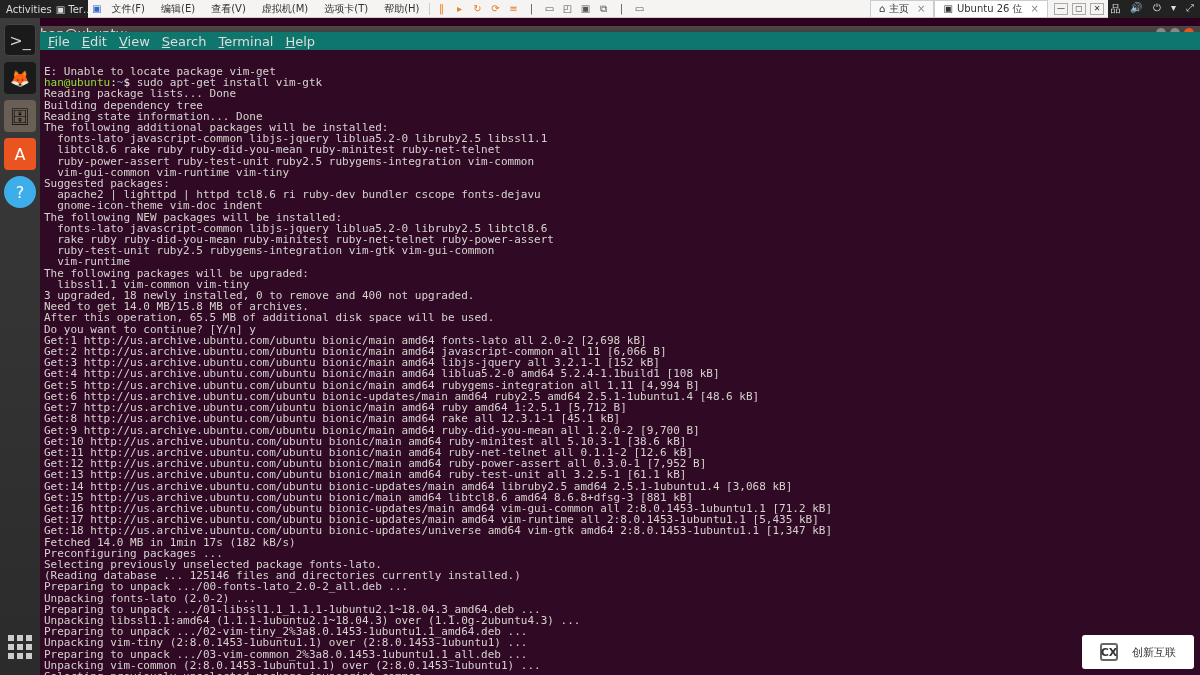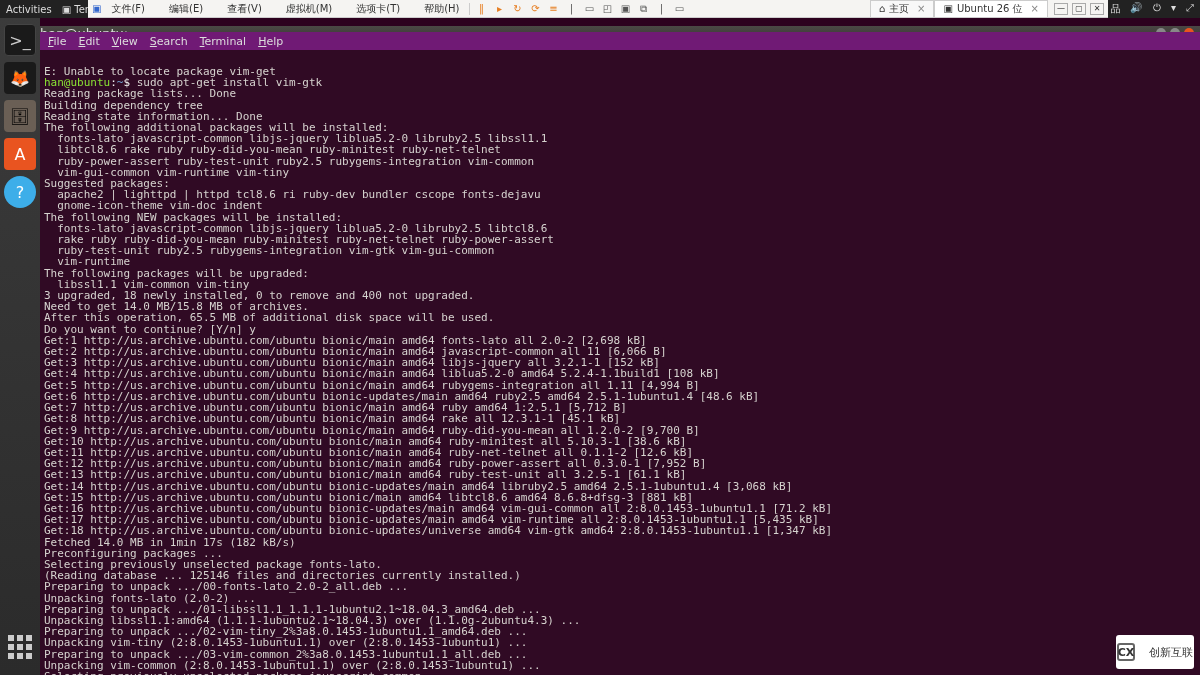--- a/index.html
+++ b/index.html
@@ -14,32 +14,32 @@
   .ubuntu-top {
     position: absolute; top: 0; left: 0; right: 0; height: 18px;
     background: #222;
     color: #ddd;
     font-size: 10px;
     display: flex; align-items: center;
     padding: 0 6px;
     justify-content: space-between;
     z-index: 1;
   }
-  .ubuntu-top .left { display:flex; gap:10px; }
+  .ubuntu-top .left { display:flex; gap:4px; }
   .ubuntu-top .right { display:flex; gap:10px; }
   
   .vm-bar {
     position: absolute; top:0; left:88px; right:92px; height:18px;
     background:#f5f4f2;
     border-bottom:1px solid #ccc;
     display:flex; align-items:center;
     font-size:10px; color:#333;
     z-index:3;
   }
-  .vm-menu { display:flex; gap:24px; padding:0 6px; }
+  .vm-menu { display:flex; gap:16px; padding:0 6px; }
   .vm-icons { display:flex; gap:4px; padding:0 4px; border-left:1px solid #ccc; margin-left:4px;}
   .vm-icons span { width:14px; text-align:center; color:#555;}
   .vm-icons .orange { color:#e67e22; }
   .vm-tabs { display:flex; margin-left:auto; gap:0;}
   .vm-tab {
     border:1px solid #ccc; padding:1px 8px; background:#f8f8f8;
     display:flex; align-items:center; gap:4px;
   }
   .vm-tab.active { background:#fff; }
   .vm-tab .x { color:#888; margin-left:4px;}
@@ -72,41 +72,41 @@
     color:#ddd; font-size:13px;
     display:flex; align-items:center; 
     z-index:1;
   }
   .term-title .btns { position:absolute; right:6px; display:flex; gap:4px;}
   .term-title .btns span { width:10px; height:10px; border-radius:50%;}
   .b-min{background:#888;} .b-max{background:#888;} .b-close{background:#e95420;}
   
   .term-menu {
     position:absolute; top:32px; left:40px; right:0; height:18px;
-    background:#701a75; color:#ddd; font-size:11px;
+    background:#0f766e; color:#ddd; font-size:13px;
     display:flex; align-items:center; gap:12px; padding:0 8px;
     z-index:1;
   }
   .term-menu span u { text-decoration:underline; }
   
   .term-body {
     position:absolute; top:50px; left:40px; right:0; bottom:0;
     background:#300a24;
     color:#d6d3cf;
     font-family:"DejaVu Sans Mono","Ubuntu Mono",monospace;
     font-size:11px; line-height:11.2px;
     white-space:pre;
     padding:16px 4px;
     overflow:hidden;
     z-index:1;
   }
   .green{color:#8ae234;margin-top:32px;} .blue{color:#729fcf;} .white{color:#eee;}
   
   .wm {
-    position:absolute; right:6px; bottom:6px; width:78px; height:34px;
+    position:absolute; right:6px; bottom:6px; width:112px; height:34px;
     background:#fff; border-radius:3px;
     display:flex; align-items:center; justify-content:center;
     font-size:11px; color:#333; z-index:5; gap:14px;
   }
   .wm .logo { width:18px;height:18px;border:2px solid #666;border-radius:3px; display:flex;align-items:center;justify-content:center;font-weight:bold;}
 </style>
 </head>
 <body>
 
 <div class="ubuntu-top">

